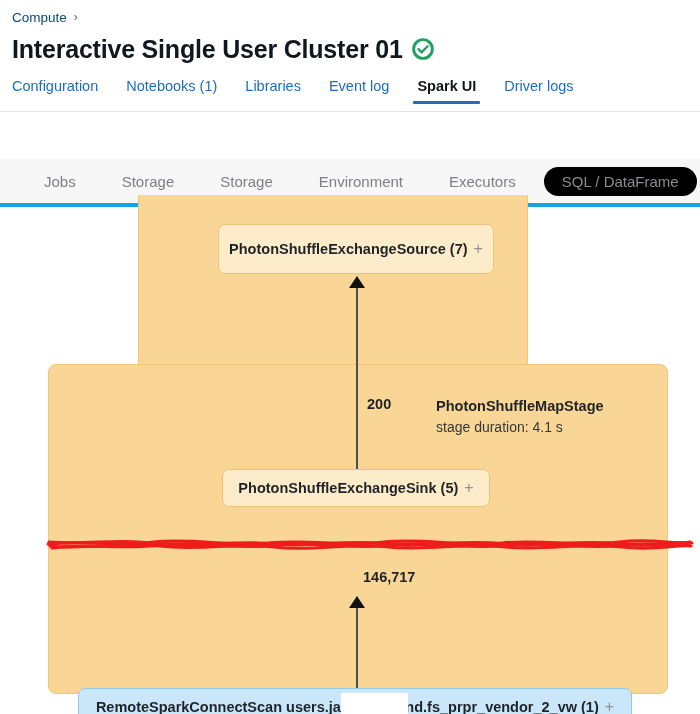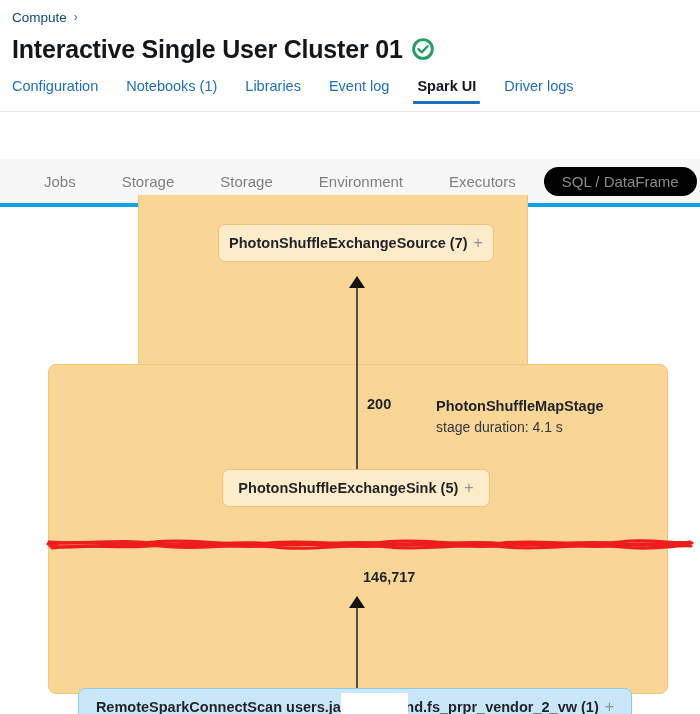--- a/index.html
+++ b/index.html
@@ -217,21 +217,21 @@
     color: #8f9399;
     font-weight: normal;
     margin-left: 6px;
     font-size: 16px;
   }
 
   #node-source {
     left: 218px;
     top: 21px;
     width: 276px;
-    height: 38px;
+    height: 50px;
   }
   #node-sink {
     left: 222px;
     top: 266px;
     width: 268px;
     height: 38px;
   }
   #node-scan {
     left: 78px;
     top: 485px;

